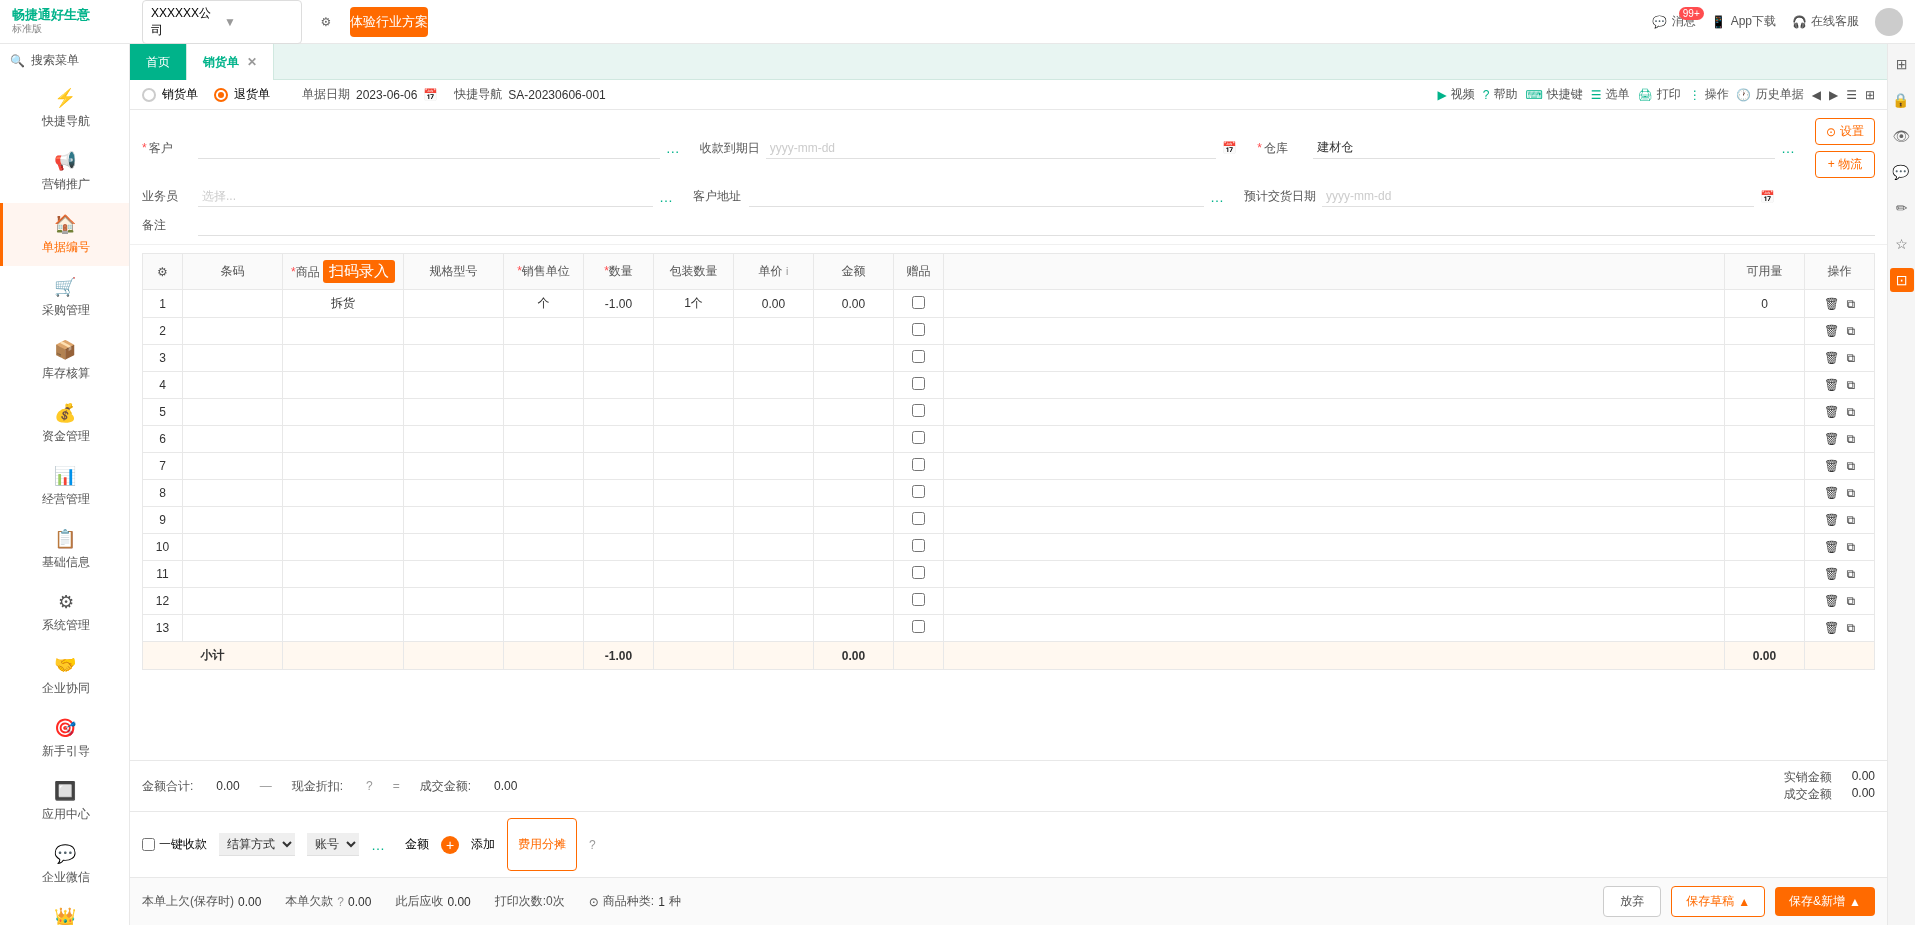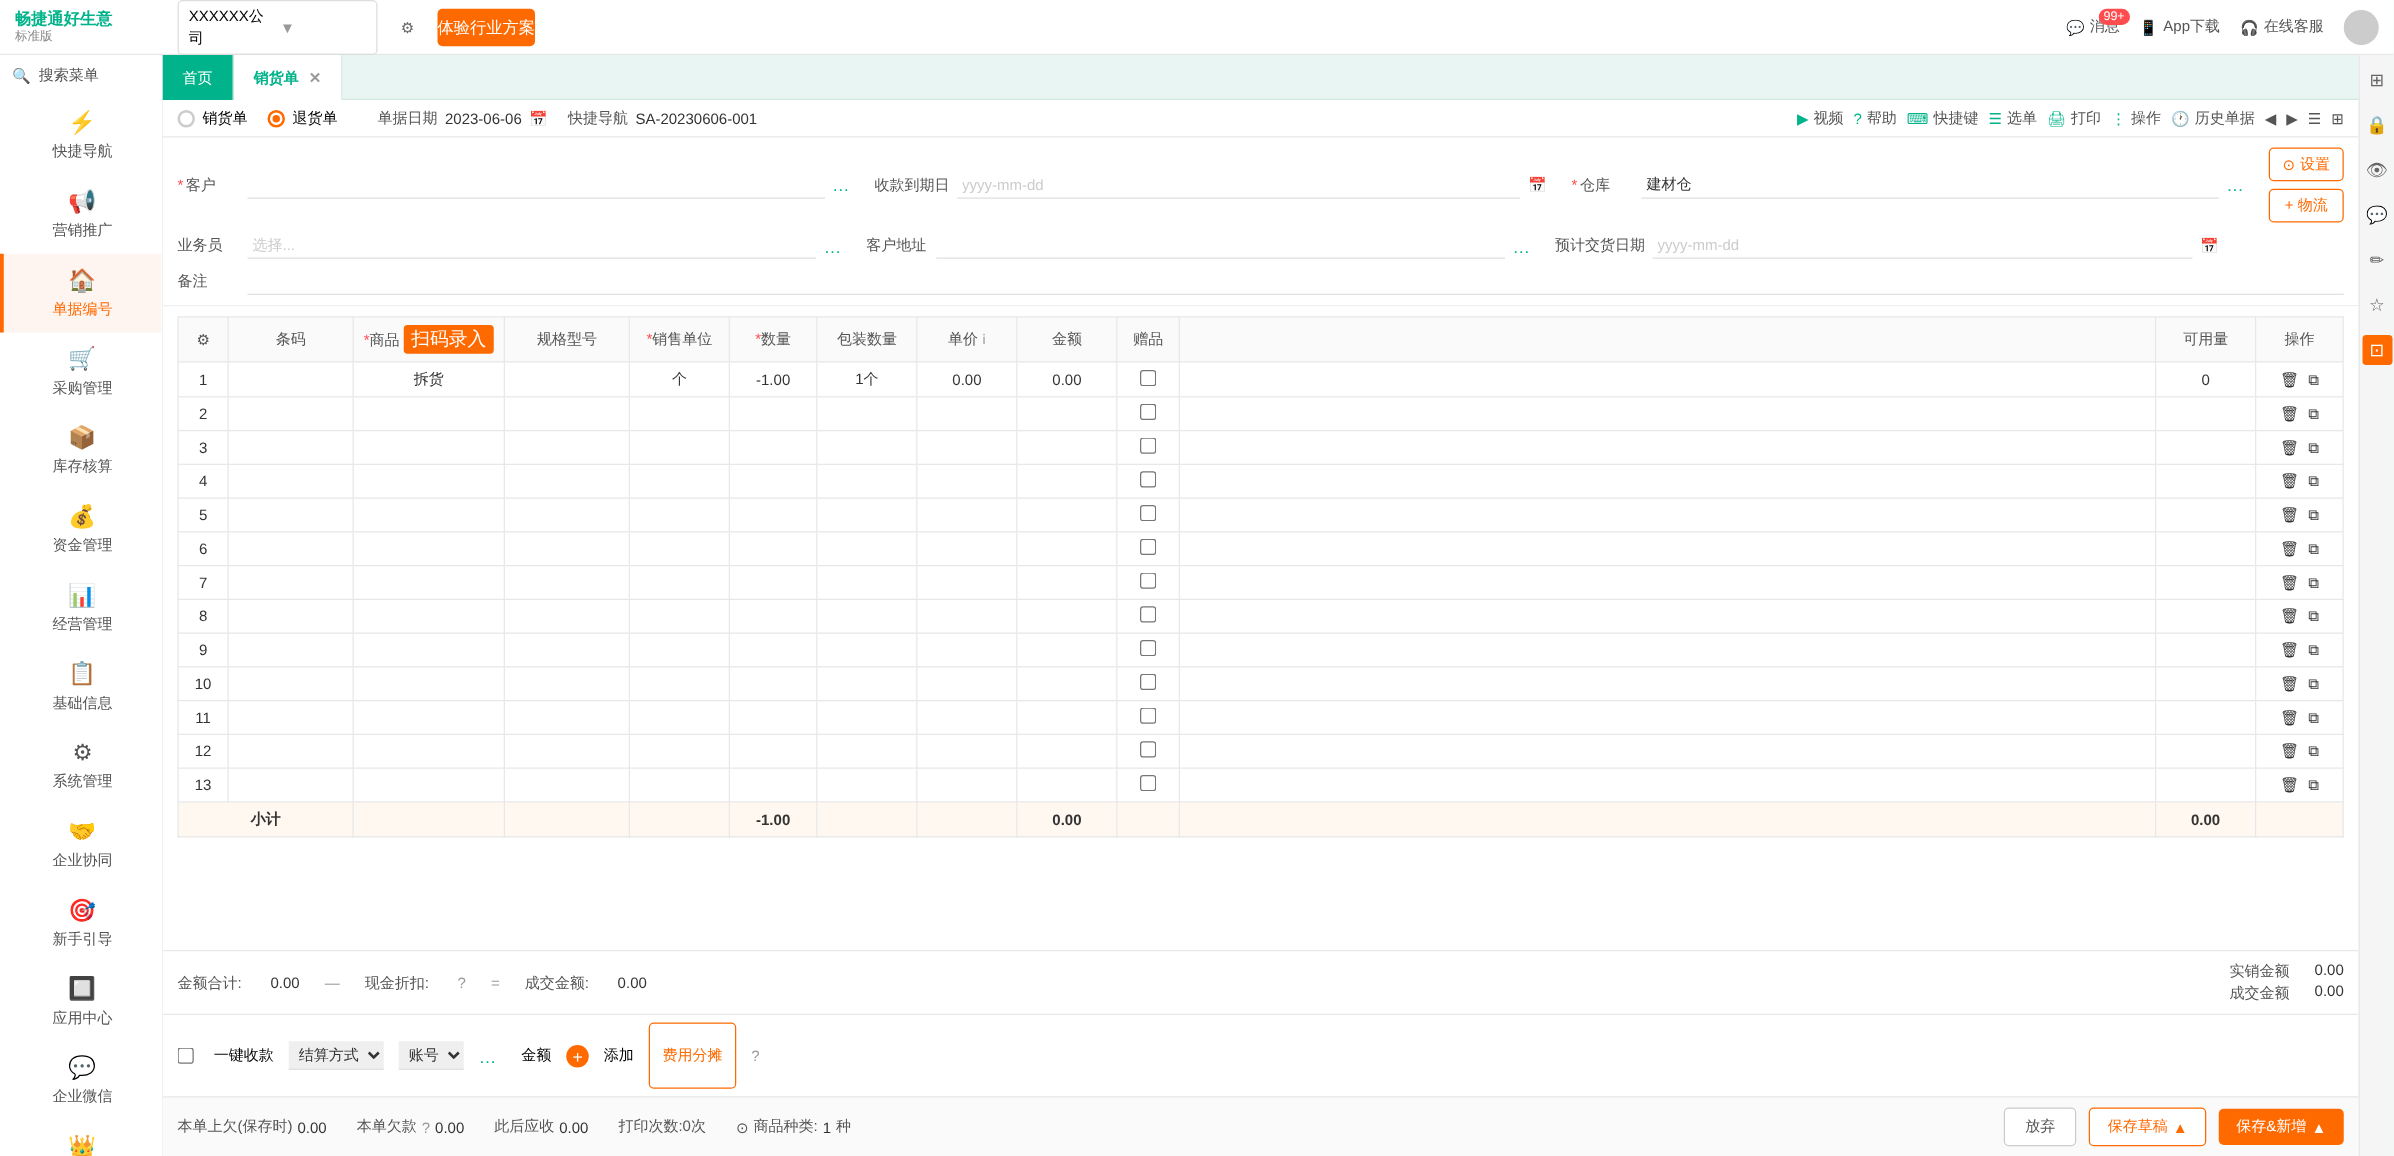--- a/index.html
+++ b/index.html
@@ -397,21 +397,21 @@
       padding: 6px 12px;
       display: flex;
       align-items: center;
       gap: 12px;
       flex-shrink: 0;
       background: #fff;
     }
     .checkbox-label {
       display: flex;
       align-items: center;
-      gap: 16px;
+      gap: 4px;
     }
     .add-btn {
       background: #ff6a00;
       color: #fff;
       border: none;
       border-radius: 50%;
       width: 18px; height: 18px;
       cursor: pointer;
       font-size: 14px;
       display: flex; align-items: center; justify-content: center;

